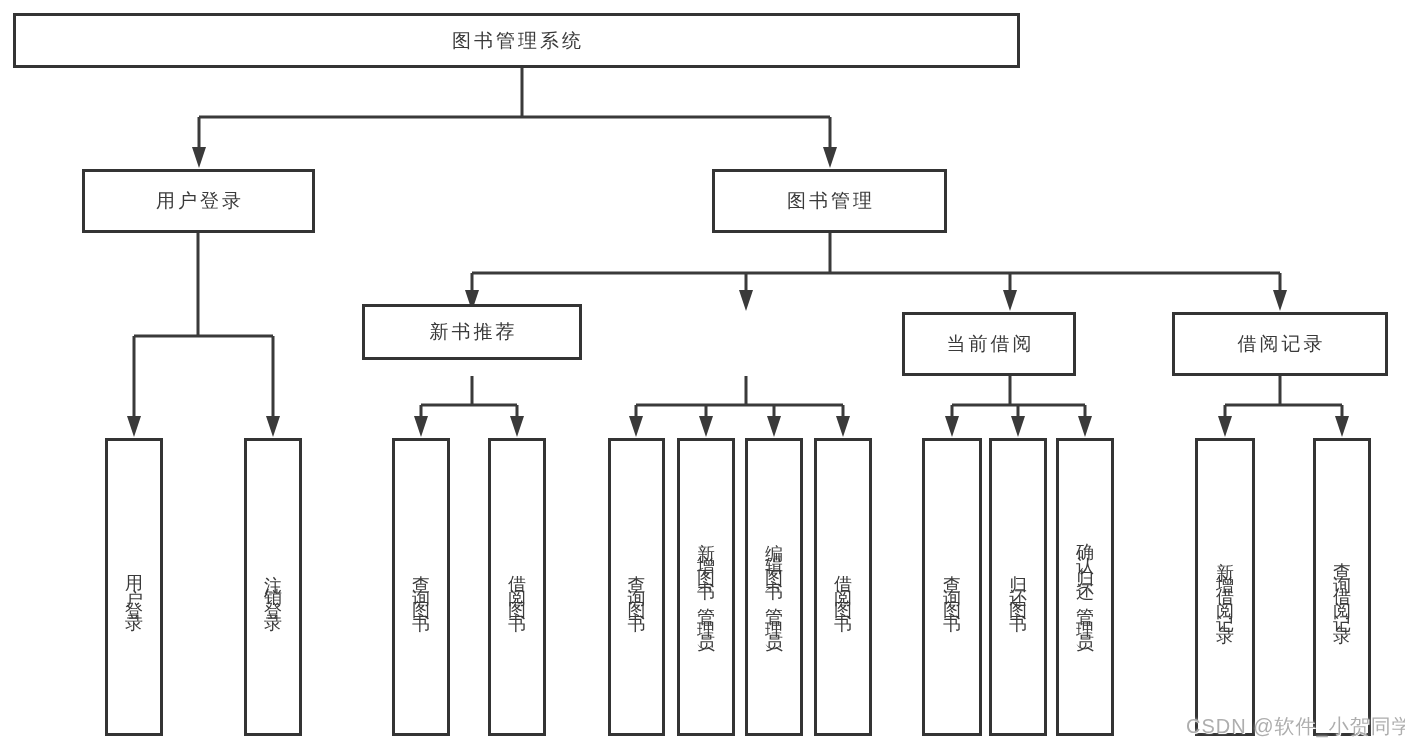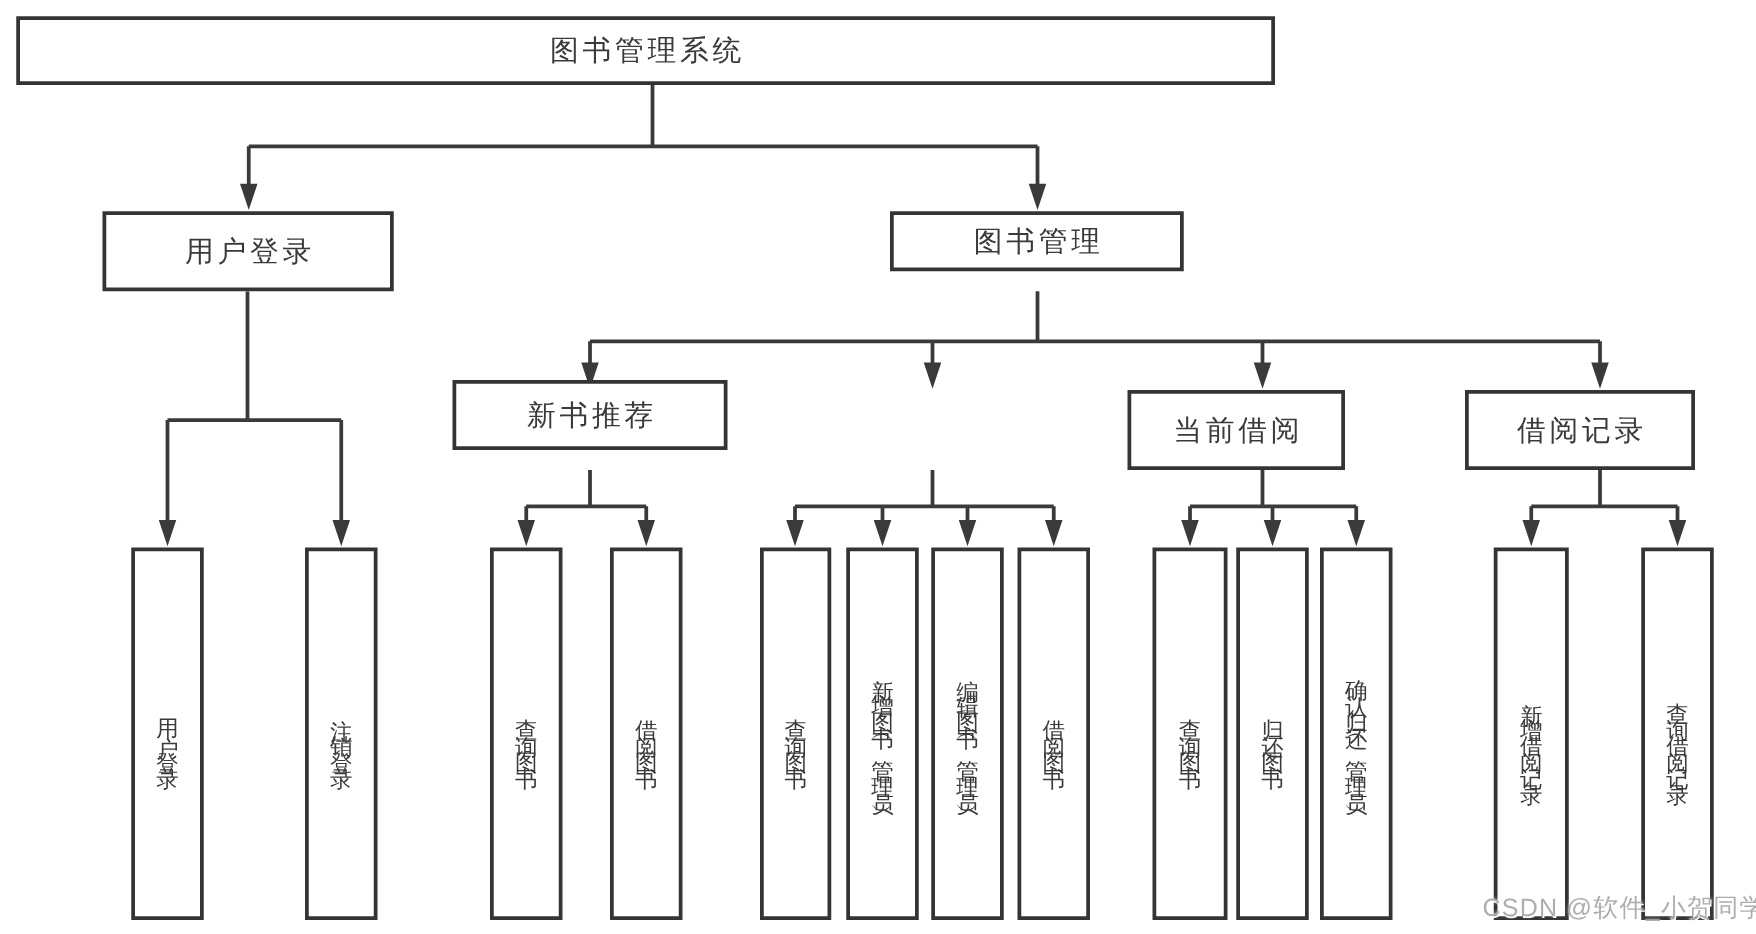--- a/index.html
+++ b/index.html
@@ -9,21 +9,21 @@
     font-family:"Liberation Sans","DejaVu Sans",sans-serif;overflow:hidden;
   }
   .connectors{position:absolute;left:0;top:0;z-index:1;}
   .ln{fill:none;stroke:#3a3a3a;stroke-width:3;}
   .ah{fill:#3a3a3a;stroke:none;}
   .node{
     position:absolute;background:#ffffff;border:3px solid #343434;
     display:flex;align-items:center;justify-content:center;
     color:#3a3a3a;box-sizing:border-box;z-index:2;
   }
-  .hnode span{font-size:23px;letter-spacing:3px;padding-left:3px;white-space:nowrap;}
+  .hnode span{font-size:19px;letter-spacing:3px;padding-left:3px;white-space:nowrap;}
   .leaf span{
     writing-mode:vertical-rl;text-orientation:mixed;
     font-size:18px;letter-spacing:13px;line-height:1;
   }
   .watermark{
     position:absolute;left:1186px;top:713px;z-index:5;
     font-size:20px;letter-spacing:1px;color:#aeaeae;white-space:nowrap;
     text-shadow:1px 1px 0 rgba(255,255,255,.95),0 0 3px rgba(255,255,255,.85);
   }
 </style>
@@ -75,31 +75,31 @@
     </g>
   </svg>
 
   <div class="node hnode" style="left:13px;top:13px;width:1007px;height:55px">
     <span>图书管理系统</span>
   </div>
 
   <div class="node hnode" style="left:82px;top:169px;width:233px;height:64px">
     <span>用户登录</span>
   </div>
-  <div class="node hnode" style="left:712px;top:169px;width:235px;height:48px">
+  <div class="node hnode" style="left:712px;top:169px;width:235px;height:64px">
     <span>图书管理</span>
   </div>
 
   <div class="node hnode" style="left:362px;top:304px;width:220px;height:56px">
     <span>新书推荐</span>
   </div>
   <div class="node hnode" style="left:902px;top:312px;width:174px;height:64px">
     <span>当前借阅</span>
   </div>
-  <div class="node hnode" style="left:1172px;top:312px;width:184px;height:64px">
+  <div class="node hnode" style="left:1172px;top:312px;width:216px;height:64px">
     <span>借阅记录</span>
   </div>
 
   <div class="node leaf" style="left:105px;top:438px;width:58px;height:298px">
     <span>用户登录</span>
   </div>
   <div class="node leaf" style="left:244px;top:438px;width:58px;height:298px">
     <span>注销登录</span>
   </div>
 

